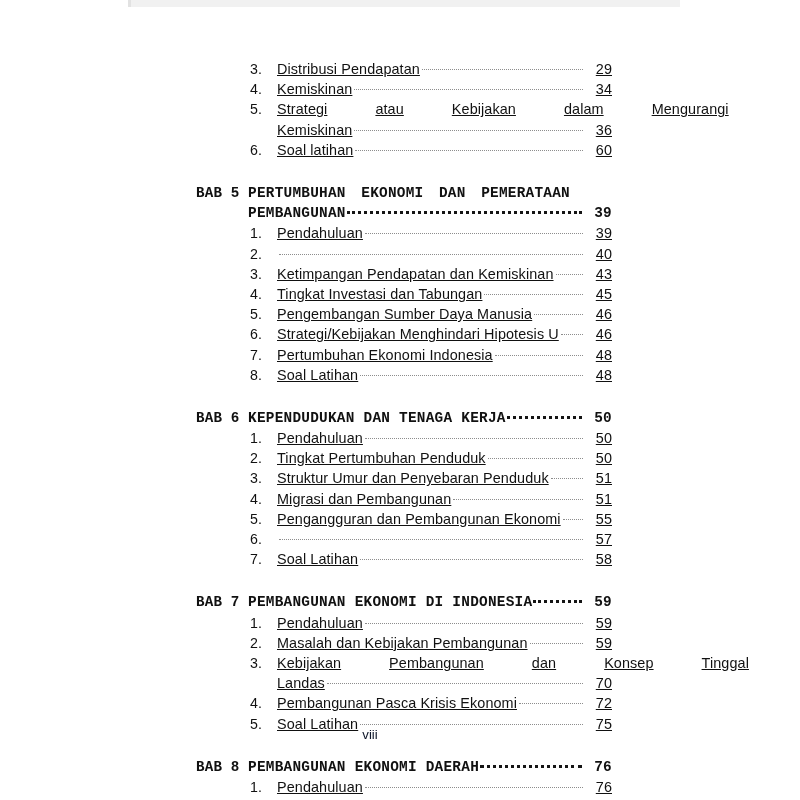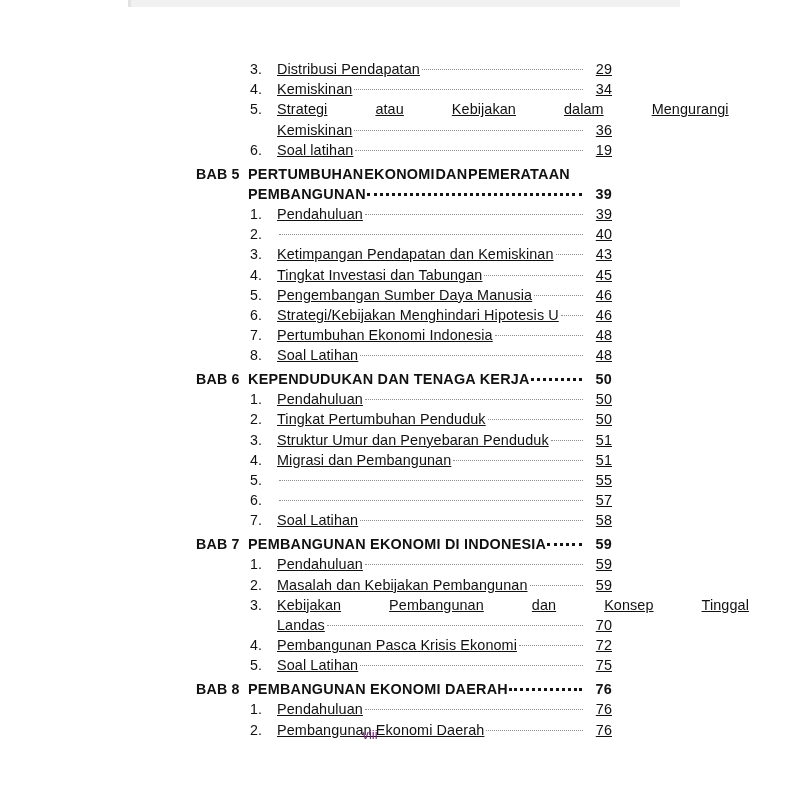--- a/index.html
+++ b/index.html
@@ -55,32 +55,34 @@
     align-items: baseline;
     line-height: 20.2px;
     font-size: 14.4px;
     letter-spacing: 0.1px;
   }
 
   
   .bab-row {
     font-weight: bold;
     letter-spacing: 0.25px;
+    font-family: Liberation Mono, monospace;
   }
   .bab-label {
     width: 52px;
     flex: 0 0 52px;
     font-weight: bold;
     font-size: 14.2px;
     letter-spacing: 0.2px;
     white-space: nowrap;
   }
   .bab-body {
     flex: 1 1 auto;
     min-width: 0;
+    margin-top: 19px;
   }
 
   
   .item-row {
     padding-left: 54px;
   }
   .item-num {
     width: 27px;
     flex: 0 0 27px;
     font-size: 14.2px;
@@ -142,21 +144,21 @@
 
   .gap-before { margin-top: 3.5px; }
 
   .folio {
     position: absolute;
     left: 0;
     top: 727px;
     width: 740px;
     text-align: center;
     font-size: 13.2px;
-    color: #701a75;
+    color: #0f172a;
   }
 </style>
 </head>
 <body>
 
 <div class="page">
   <div class="scan-band"></div>
 
   <div class="toc" id="toc">
       <div class="row item-row">
@@ -195,21 +197,21 @@
             <span class="pnum">36</span>
           </div>
         </div>
       </div>
       <div class="row item-row">
         <div class="item-num">6.</div>
         <div class="item-body">
           <div class="line">
             <span class="ltext">Soal latihan</span>
             <span class="leader"></span>
-            <span class="pnum">19</span>
+            <span class="pnum">60</span>
           </div>
         </div>
       </div>
       <div class="row bab-row gap-before">
         <div class="bab-label">BAB 5</div>
         <div class="bab-body">
           <div class="just bab-just">
             <span>PERTUMBUHAN</span>
             <span>EKONOMI</span>
             <span>DAN</span>
@@ -348,20 +350,21 @@
             <span class="ltext">Migrasi dan Pembangunan</span>
             <span class="leader"></span>
             <span class="pnum">51</span>
           </div>
         </div>
       </div>
       <div class="row item-row">
         <div class="item-num">5.</div>
         <div class="item-body">
           <div class="line">
+            <span class="ltext">Pengangguran dan Pembangunan Ekonomi</span>
             <span class="leader"></span>
             <span class="pnum">55</span>
           </div>
         </div>
       </div>
       <div class="row item-row">
         <div class="item-num">6.</div>
         <div class="item-body">
           <div class="line">
             <span class="leader"></span>

